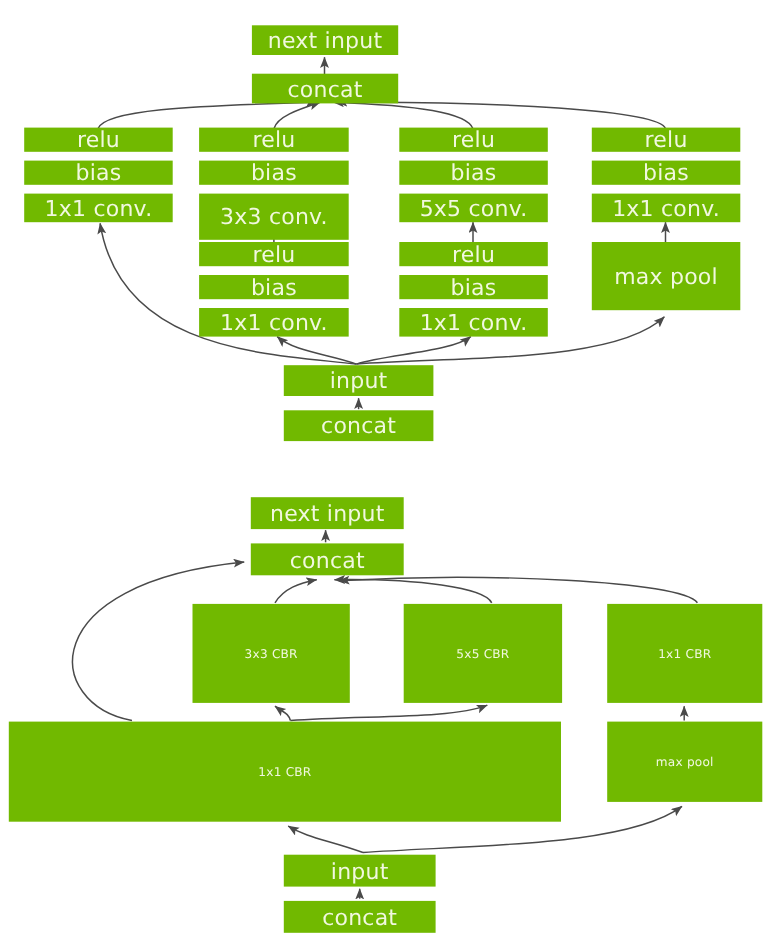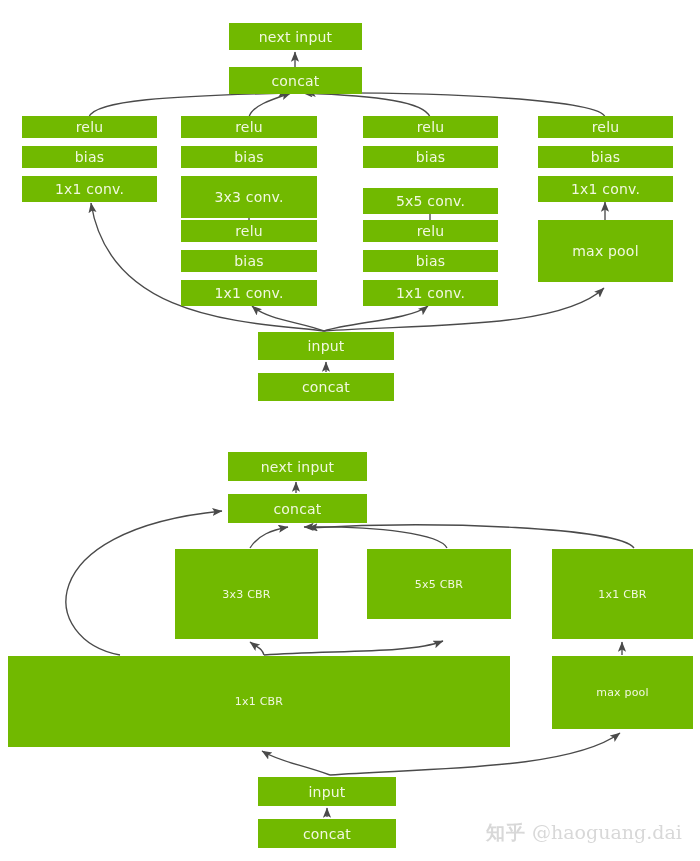--- a/index.html
+++ b/index.html
@@ -30,21 +30,21 @@
     pointer-events: none;
   }
   .node {
     position: absolute;
     box-sizing: border-box;
     background: #71b900;
     color: #f1f8df;
     display: flex;
     align-items: center;
     justify-content: center;
-    font-size: 14px;
+    font-size: 20px;
     line-height: 1;
     letter-spacing: 0.2px;
     white-space: nowrap;
     z-index: 2;
   }
   .node.big { font-size: 11px; }
   .watermark {
     position: absolute;
     color: #d8d8d8;
     font-size: 19px;
@@ -131,44 +131,40 @@
 
   <div class="node" style="left:181px; top:116px; width:136px; height:22px;">relu</div>
   <div class="node" style="left:181px; top:146px; width:136px; height:22px;">bias</div>
   <div class="node" style="left:181px; top:176px; width:136px; height:42px;">3x3 conv.</div>
   <div class="node" style="left:181px; top:220px; width:136px; height:22px;">relu</div>
   <div class="node" style="left:181px; top:250px; width:136px; height:22px;">bias</div>
   <div class="node" style="left:181px; top:280px; width:136px; height:26px;">1x1 conv.</div>
 
   <div class="node" style="left:363px; top:116px; width:135px; height:22px;">relu</div>
   <div class="node" style="left:363px; top:146px; width:135px; height:22px;">bias</div>
-  <div class="node" style="left:363px; top:188px; width:135px; height:26px;">5x5 conv.</div>
+  <div class="node" style="left:363px; top:176px; width:135px; height:26px;">5x5 conv.</div>
   <div class="node" style="left:363px; top:220px; width:135px; height:22px;">relu</div>
   <div class="node" style="left:363px; top:250px; width:135px; height:22px;">bias</div>
   <div class="node" style="left:363px; top:280px; width:135px; height:26px;">1x1 conv.</div>
 
   <div class="node" style="left:538px; top:116px; width:135px; height:22px;">relu</div>
   <div class="node" style="left:538px; top:146px; width:135px; height:22px;">bias</div>
   <div class="node" style="left:538px; top:176px; width:135px; height:26px;">1x1 conv.</div>
   <div class="node" style="left:538px; top:220px; width:135px; height:62px;">max pool</div>
 
   <div class="node" style="left:258px; top:332px; width:136px; height:28px;">input</div>
   <div class="node" style="left:258px; top:373px; width:136px; height:28px;">concat</div>
 
   <div class="node" style="left:228px; top:452px; width:139px; height:29px;">next input</div>
   <div class="node" style="left:228px; top:494px; width:139px; height:29px;">concat</div>
 
   <div class="node big" style="left:175px; top:549px; width:143px; height:90px;">3x3 CBR</div>
-  <div class="node big" style="left:367px; top:549px; width:144px; height:70px;">5x5 CBR</div>
+  <div class="node big" style="left:367px; top:549px; width:144px; height:90px;">5x5 CBR</div>
   <div class="node big" style="left:552px; top:549px; width:141px; height:90px;">1x1 CBR</div>
 
   <div class="node big" style="left:8px; top:656px; width:502px; height:91px;">1x1 CBR</div>
   <div class="node big" style="left:552px; top:656px; width:141px; height:73px;">max pool</div>
 
   <div class="node" style="left:258px; top:777px; width:138px; height:29px;">input</div>
   <div class="node" style="left:258px; top:819px; width:138px; height:29px;">concat</div>
 
-  <div class="watermark" style="left:486px; top:820px;">
-    <span class="wm-cjk">知乎</span>
-    <span>@haoguang.dai</span>
-  </div>
 
 </div>
 
 </body></html>

